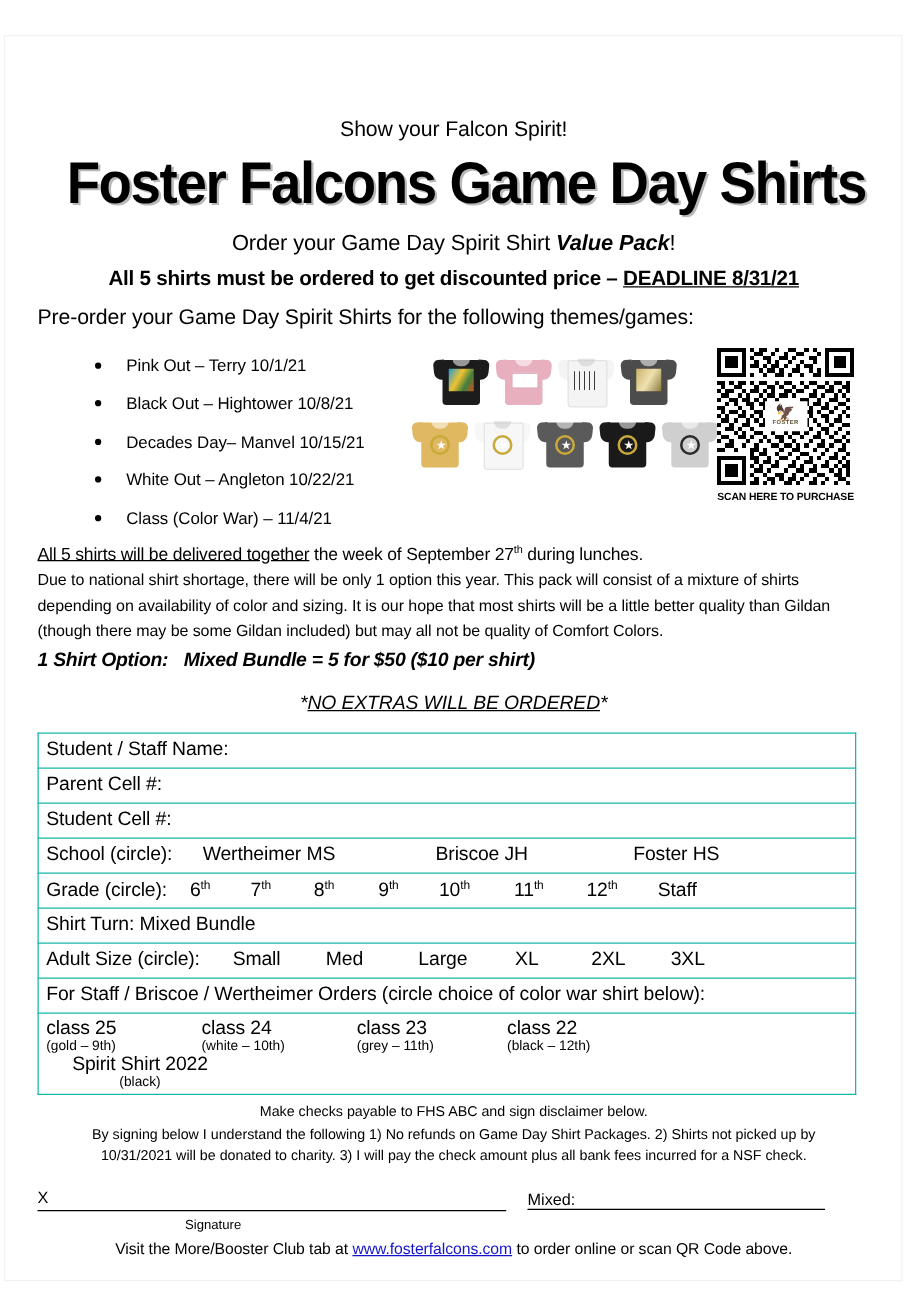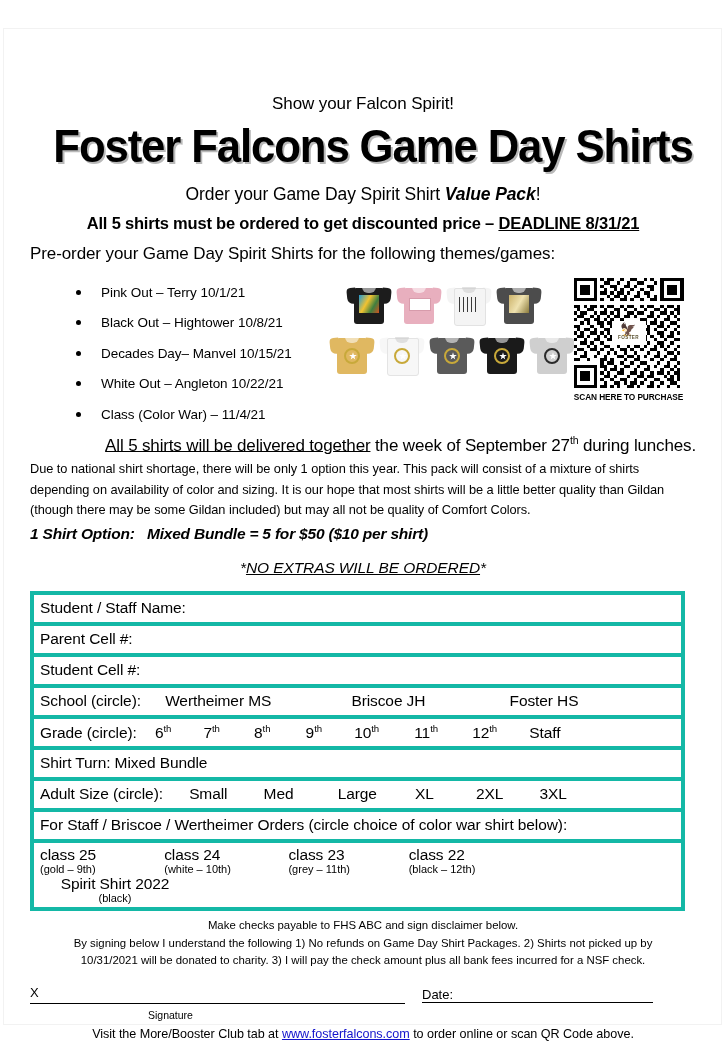--- a/index.html
+++ b/index.html
@@ -87,41 +87,41 @@
   }
   .qrlogo{
     position:absolute;left:50%;top:50%;transform:translate(-50%,-50%);
     width:34px;height:24px;background:#fff;display:flex;flex-direction:column;
     align-items:center;justify-content:center;
   }
   .qrlogo .wing{font-size:13px;line-height:10px;color:#3a3a22;}
   .qrlogo .nm{font-size:4.6px;font-weight:bold;color:#5c5434;letter-spacing:.4px;}
 
   .deliv{
-    font-size:17px;margin-top:6px;letter-spacing:-0.15px;text-align:right;
+    font-size:14px;margin-top:6px;letter-spacing:-0.15px;
   }
   .deliv .u{text-decoration:underline;}
   sup{font-size:.62em;vertical-align:super;}
 
   .para{
     font-size:12.8px;line-height:1.58;margin-top:4px;text-align:left;letter-spacing:-0.05px;
   }
   .option{
     font-size:15.5px;font-weight:bold;font-style:italic;margin-top:5px;letter-spacing:-0.2px;
   }
   .noextras{
     text-align:center;font-size:15.5px;font-style:italic;margin-top:16px;letter-spacing:-0.1px;
   }
   .noextras .u{text-decoration:underline;}
 
   table.form{
     width:655px;border-collapse:collapse;margin-top:14px;table-layout:fixed;
   }
   table.form td{
-    border:4px solid #14b8a6;padding:3px 0 3px 6px;font-size:15.5px;height:21px;
+    border:1px solid #14b8a6;padding:3px 0 3px 6px;font-size:15.5px;height:21px;
     letter-spacing:-0.1px;vertical-align:middle;
   }
   .sp3{display:inline-block;width:20px;}
   .grade-row span.g{display:inline-block;}
   .subnote{font-size:11px;display:block;margin-top:-1px;letter-spacing:0;}
   td.classrow{padding-top:2px;padding-bottom:2px;}
   .classcell{display:inline-block;vertical-align:top;}
 
   .checks{text-align:center;font-size:11.4px;margin-top:6px;line-height:1.55;}
   .sigrow{
@@ -634,21 +634,21 @@
       </table>
 
     <div class="checks">Make checks payable to FHS ABC and sign disclaimer below.</div>
     <div class="checks" style="margin-top:0">By signing below I understand the following 1) No refunds on Game Day Shirt Packages. 2) Shirts not picked up by</div>
     <div class="checks" style="margin-top:0">10/31/2021  will be donated to charity. 3) I will pay the check amount plus all bank fees incurred for a NSF check.</div>
 
     <div class="sigrow">
       <div class="sigline"></div>
       <div class="sigx">X</div>
       <div class="dateblk">
-        <span class="datelbl">Date:</span><span class="dateline"></span>
+        <span class="datelbl">Mixed:</span><span class="dateline"></span>
       </div>
     </div>
     <div class="sigcap">Signature</div>
 
     <div class="visit"><span>Visit the More/Booster Club tab at </span><a href="#">www.fosterfalcons.com</a><span> to order online or scan QR Code above.</span></div>
 
   </div>
 </div>
 
 </body></html>

